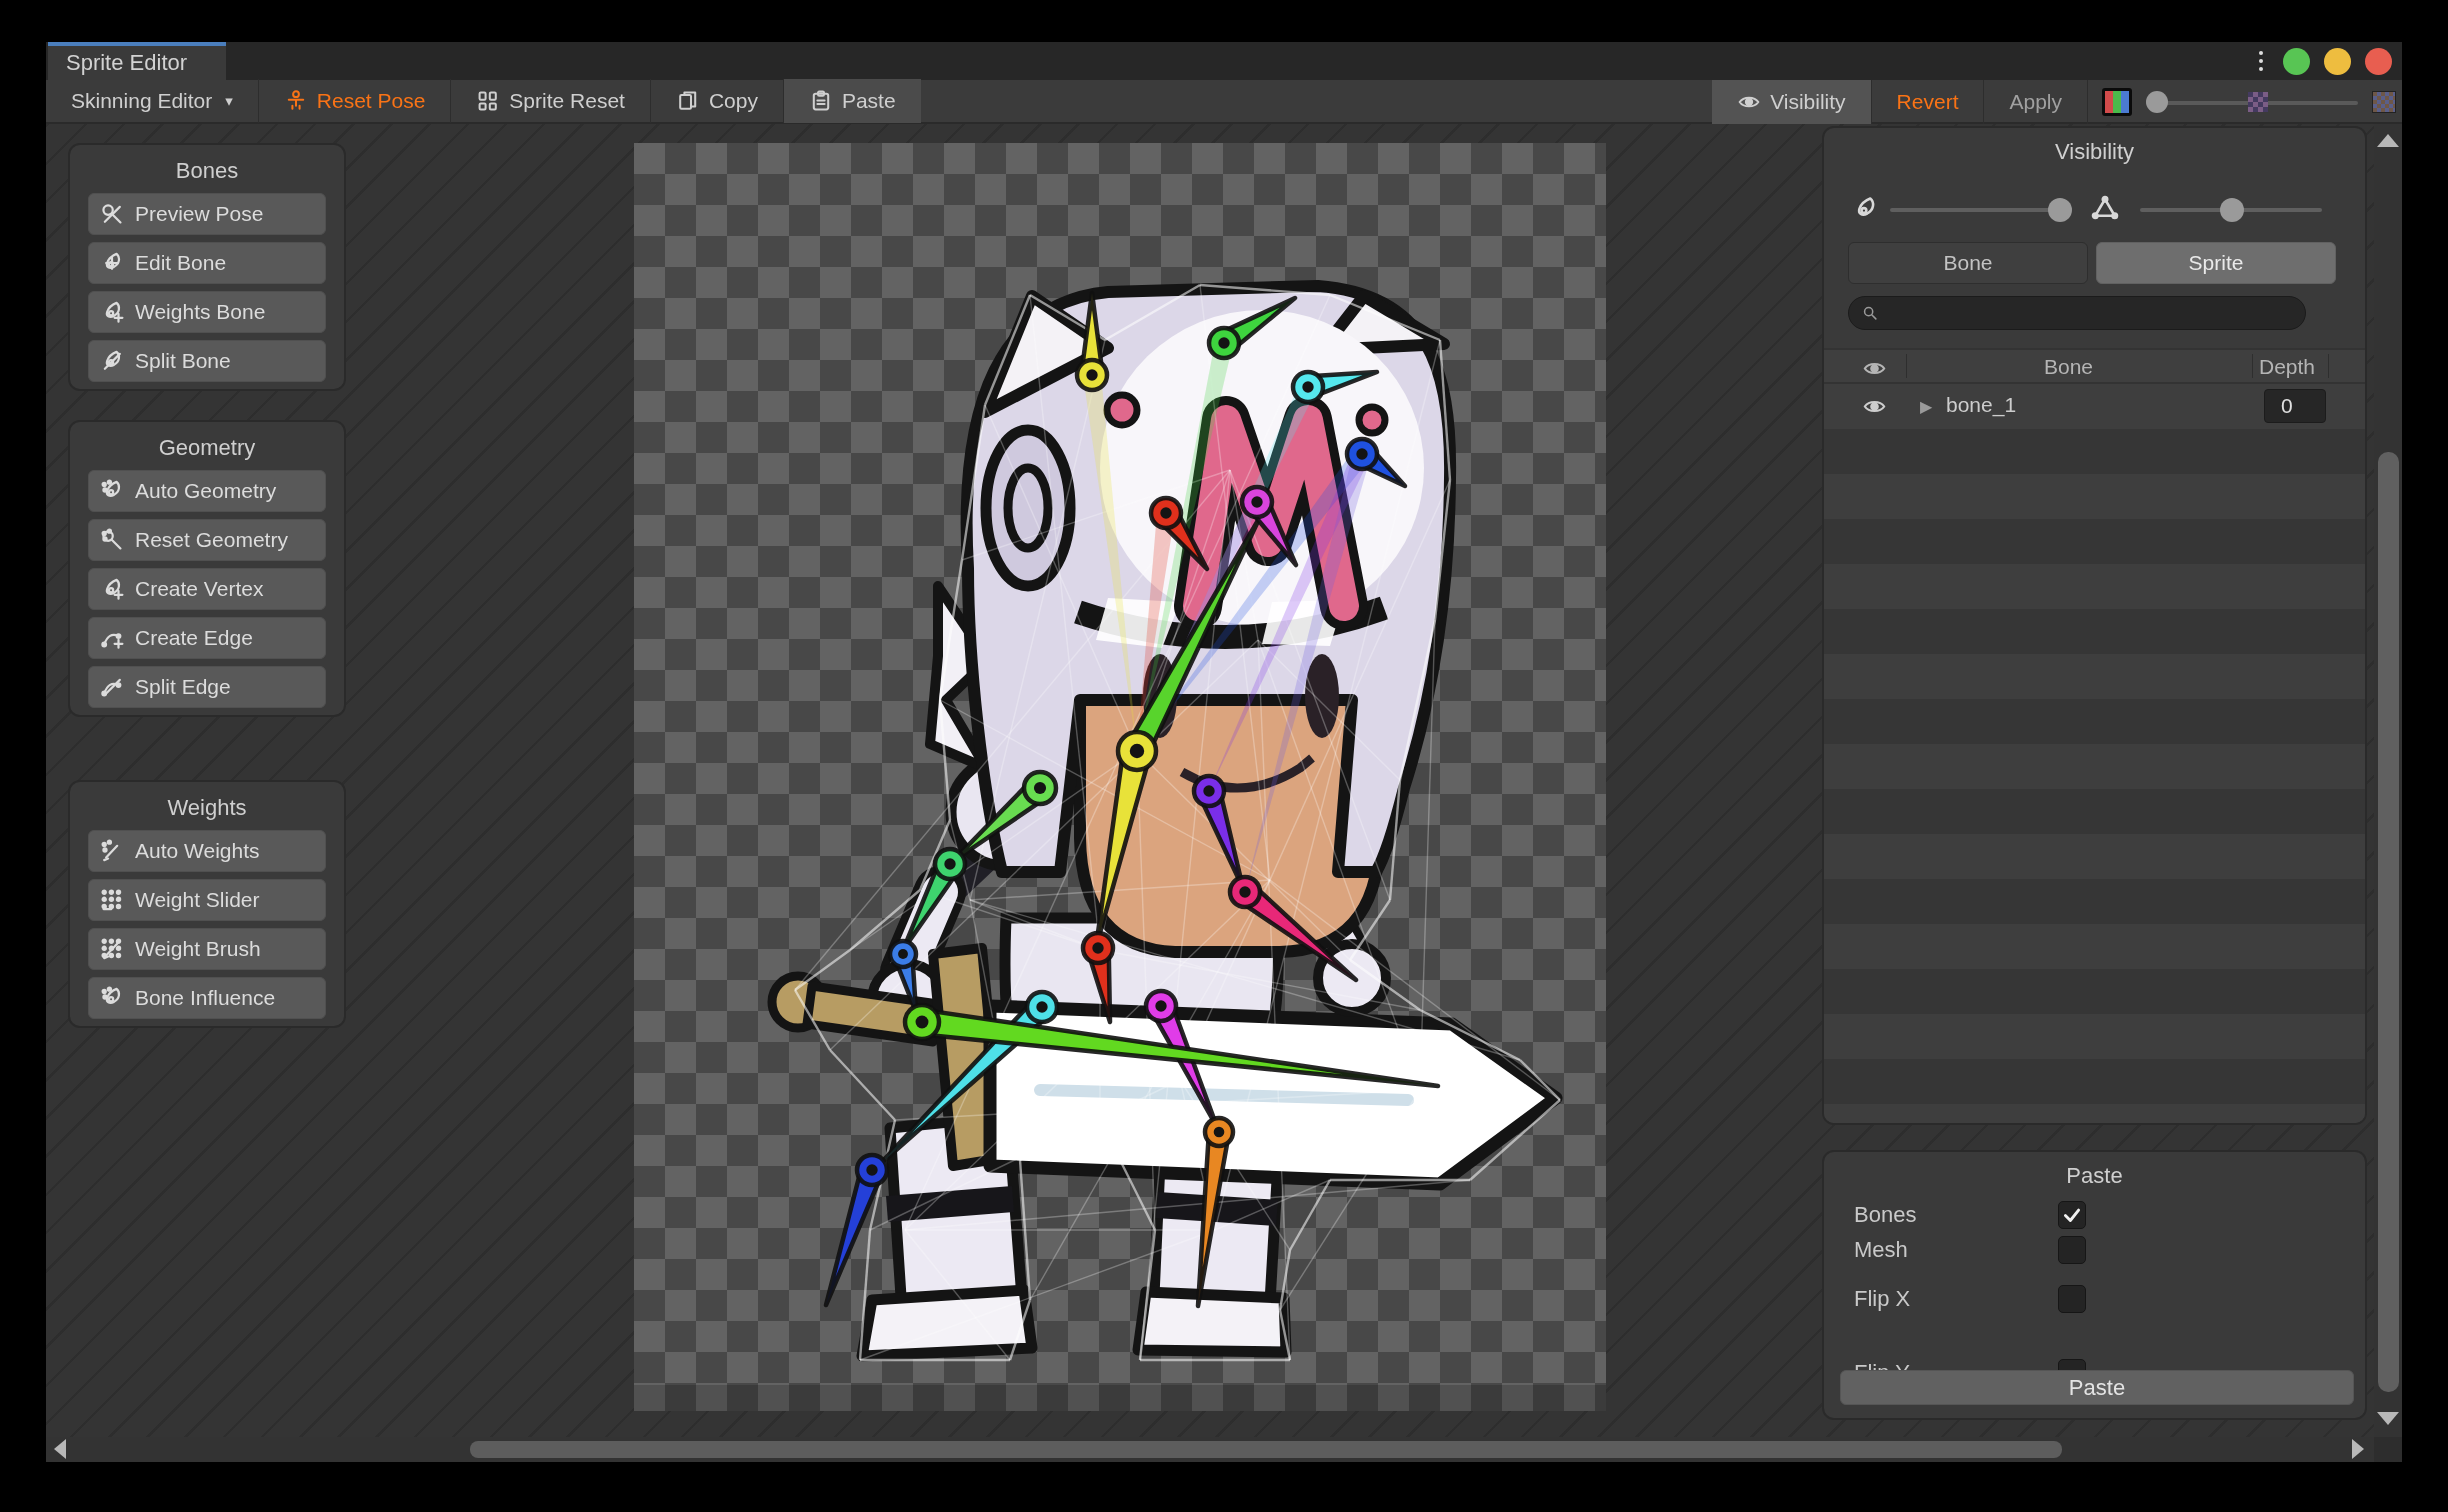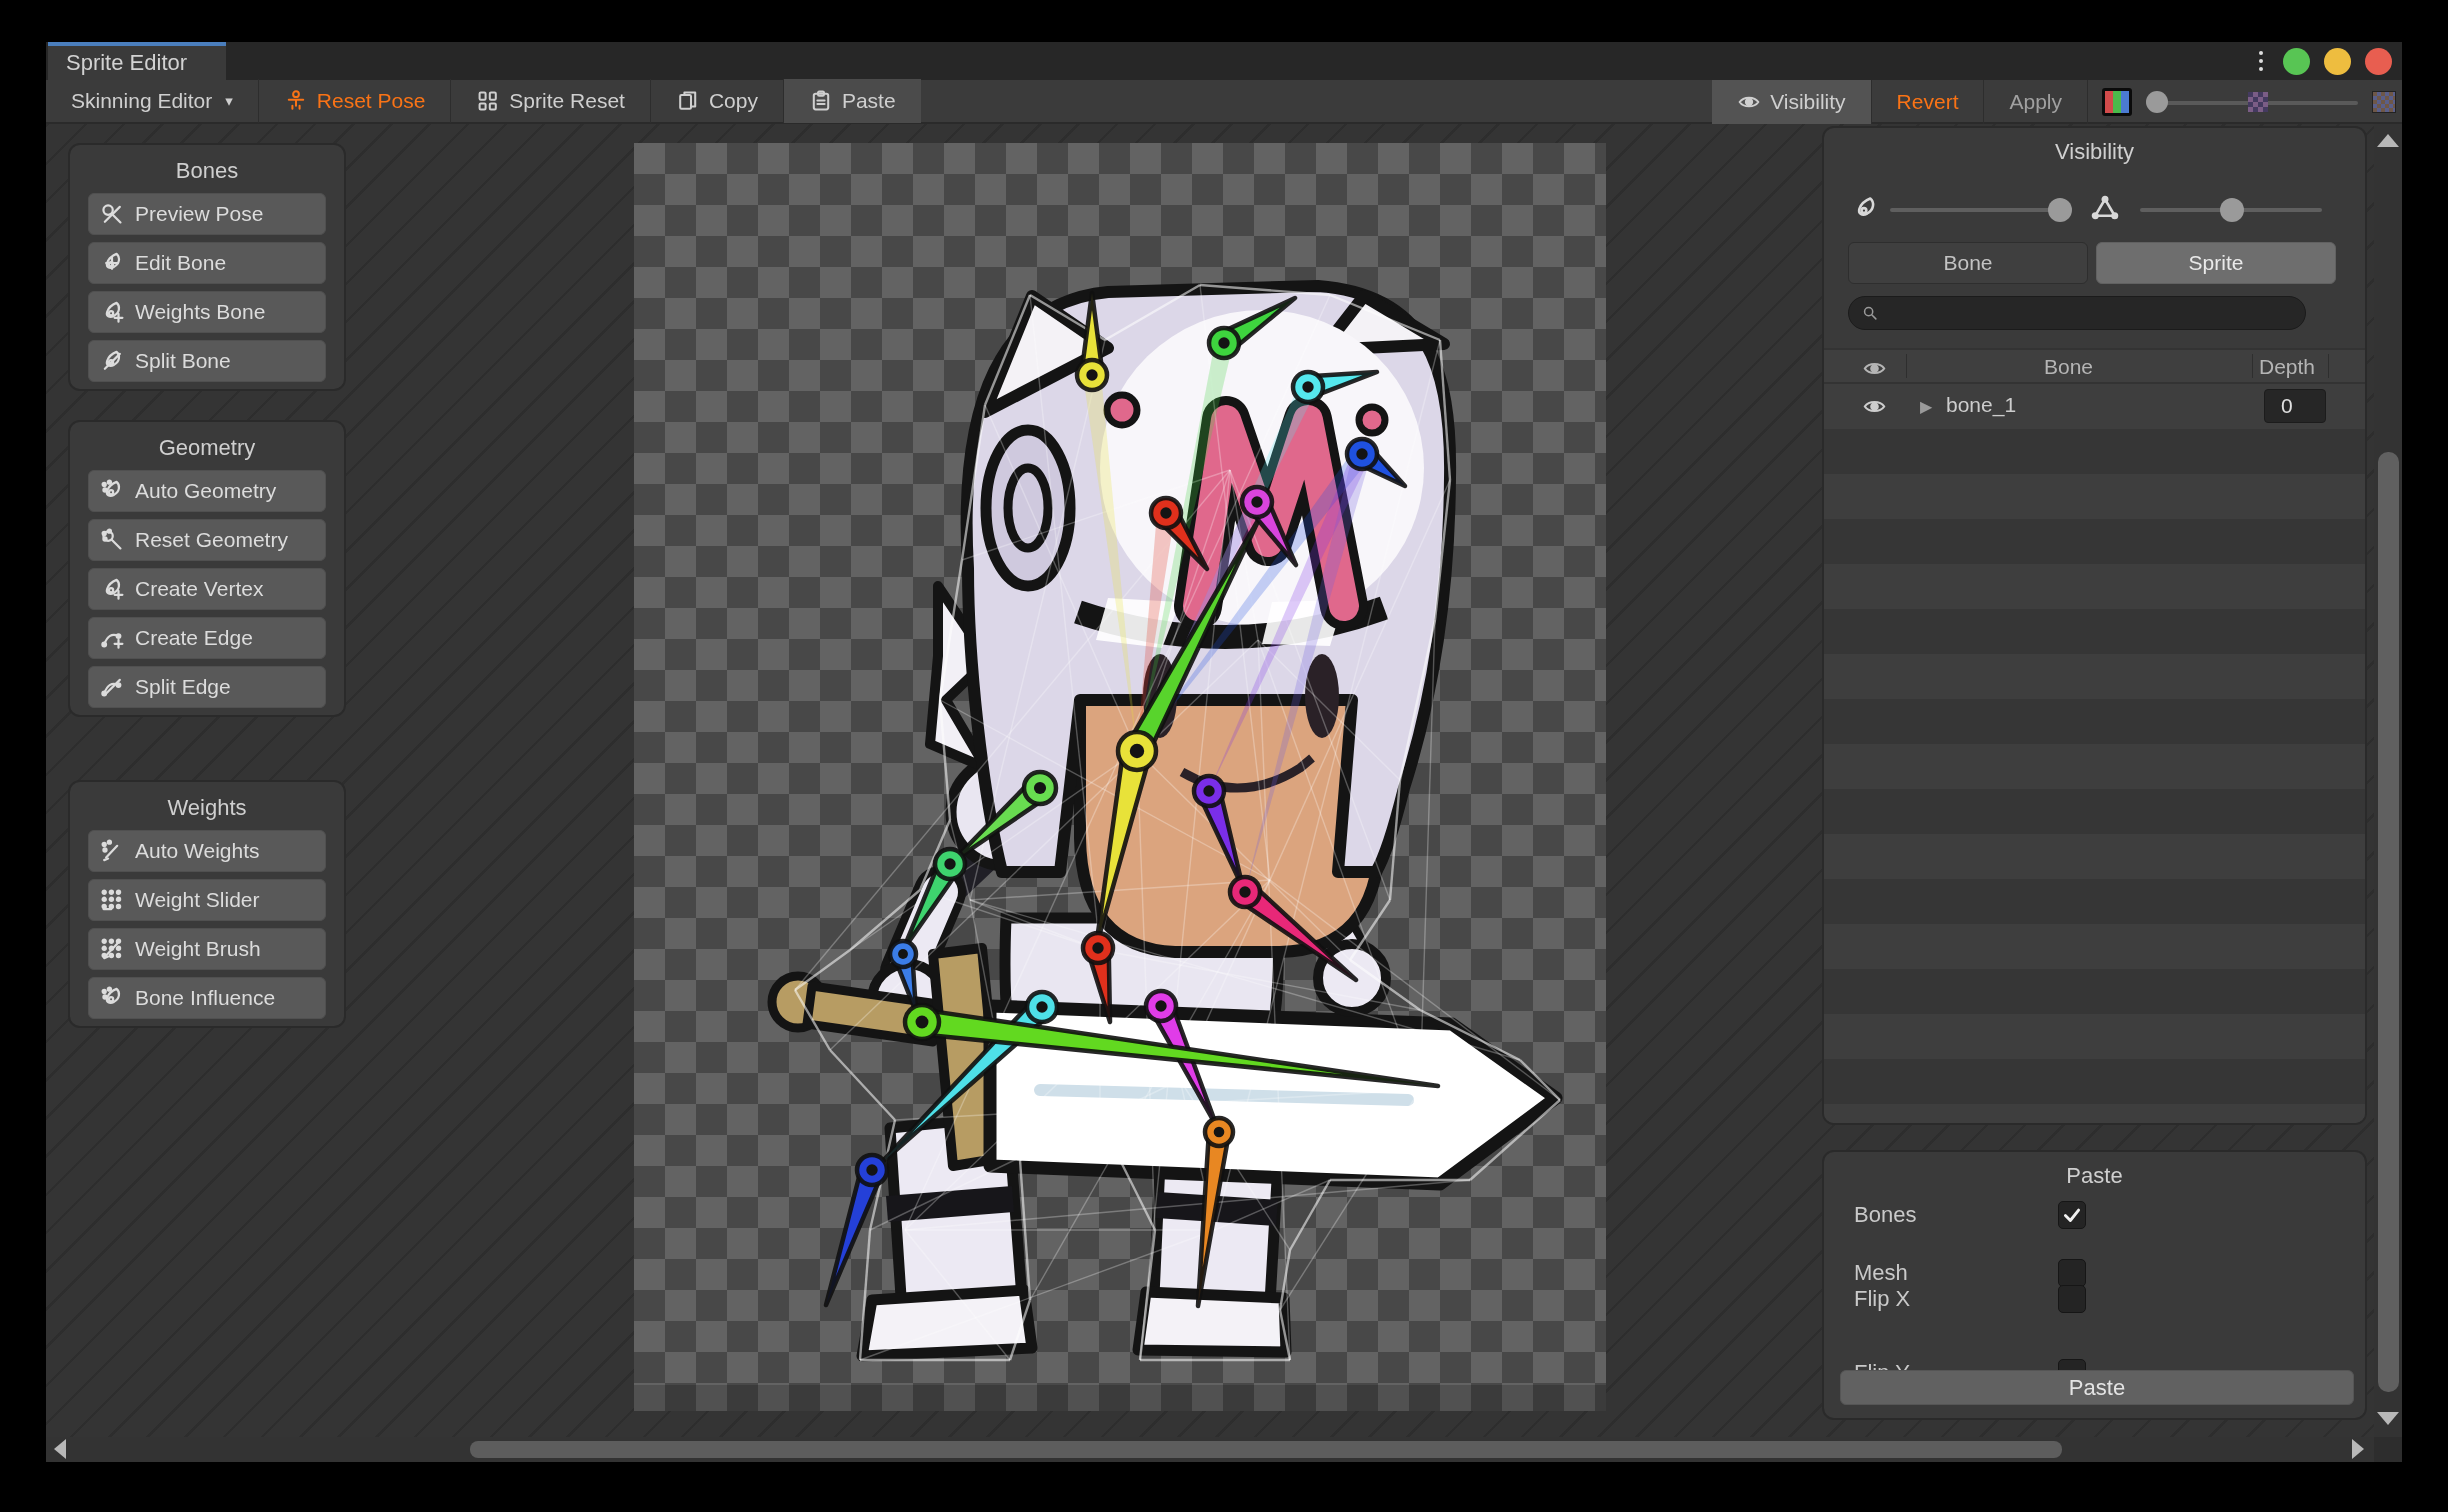--- a/index.html
+++ b/index.html
@@ -646,21 +646,21 @@
   <h3>Paste</h3>
   <div id="paste-options">
       <div class="paste-row" style="top: 46px;">
         <span>Bones</span>
         <div class="chk">
           <svg class="ic" width="22" height="22" viewBox="0 0 20 20" style="stroke:#f0f0f0;stroke-width:2.6">
             <path d="M4 10.5 L8.5 15 L16 5.5"></path>
           </svg>
         </div>
       </div>
-      <div class="paste-row" style="top: 104px;">
+      <div class="paste-row" style="top: 81px;">
         <span>Mesh</span>
         <div class="chk"></div>
       </div>
       <div class="paste-row" style="top: 130px;">
         <span>Flip X</span>
         <div class="chk"></div>
       </div>
       <div class="paste-row" style="top: 160px; margin-top: 44px;">
         <span>Flip Y</span>
         <div class="chk"></div>

